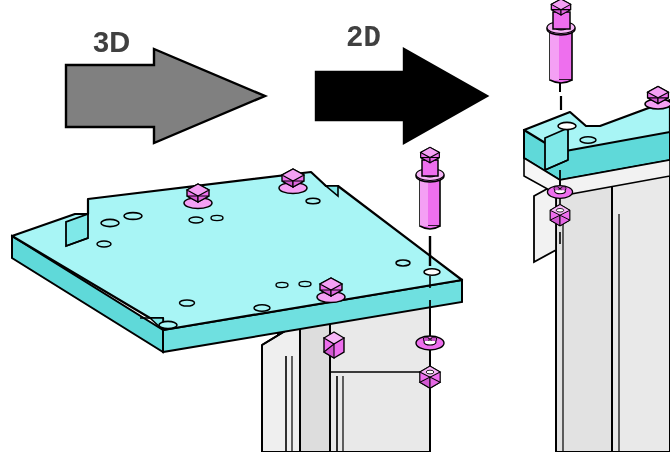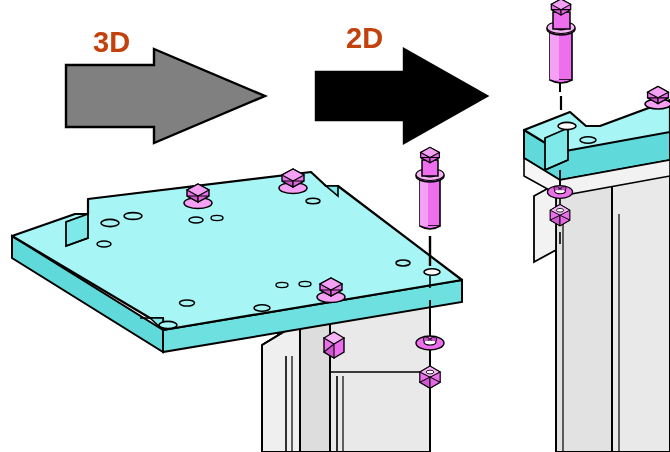--- a/index.html
+++ b/index.html
@@ -19,30 +19,30 @@
     height: 452px;
     background: #ffffff;
   }
   #scene {
     position: absolute;
     left: 0;
     top: 0;
   }
   .lbl {
     position: absolute;
-    color: #c2410c;
+    color: #404040;
     font-family: "Liberation Sans", sans-serif;
     font-weight: bold;
     font-size: 29px;
     line-height: 1;
     letter-spacing: 0px;
     white-space: nowrap;
   }
   #label-3d { left: 93px; top: 28px; }
-  #label-2d { left: 346px; top: 24px; }
+  #label-2d { left: 346px; top: 24px; font-family: Liberation Mono, monospace; }
 </style>
 </head>
 <body>
 
 <div id="stage">
 
   <span class="lbl" id="label-3d">3D</span>
   <span class="lbl" id="label-2d">2D</span>
 
   <svg id="scene" width="670" height="452" viewBox="0 0 670 452" xmlns="http://www.w3.org/2000/svg">

